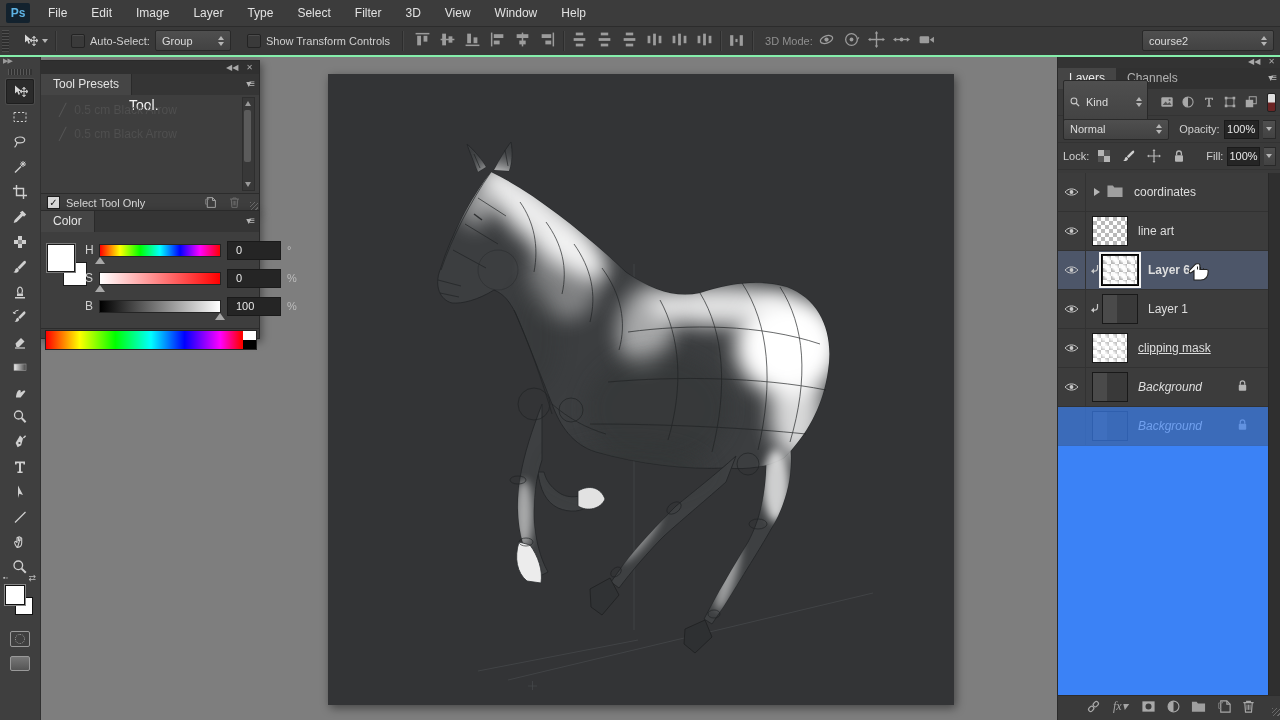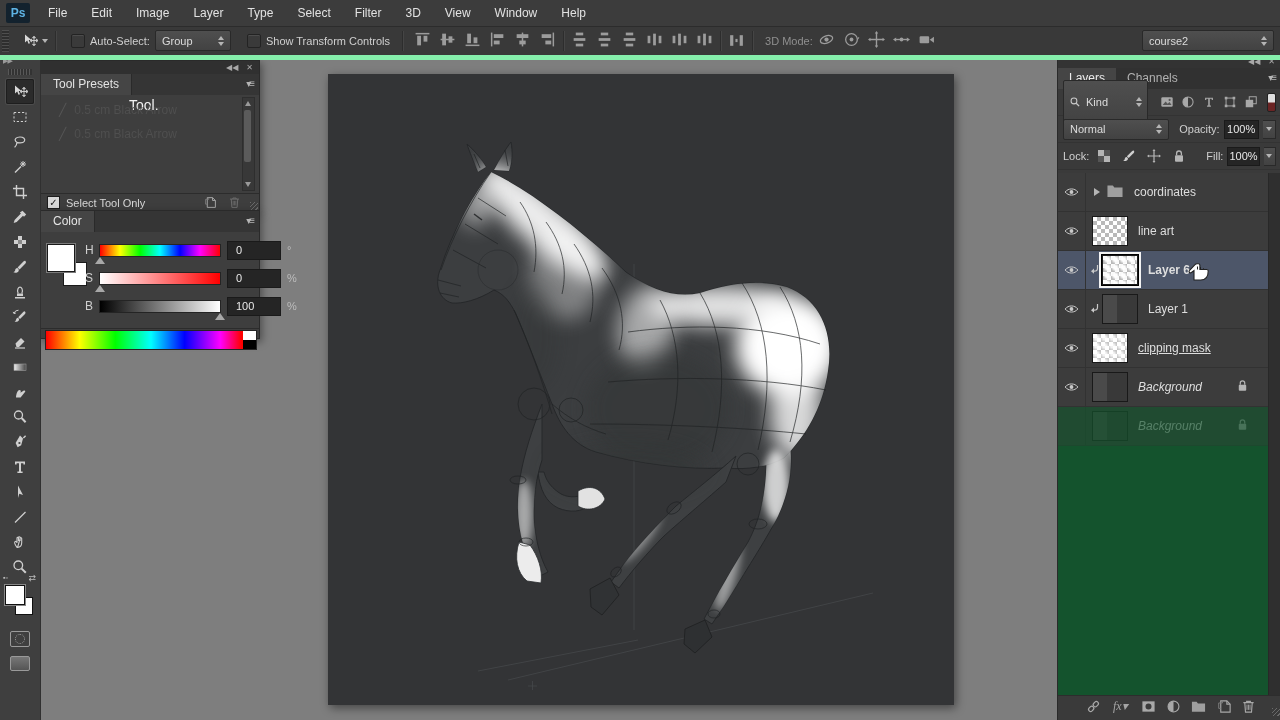--- a/index.html
+++ b/index.html
@@ -7,21 +7,21 @@
        font-family:"Liberation Sans","DejaVu Sans",sans-serif;font-size:11px;color:#d6d6d6;
        background:#7e7e7e;-webkit-font-smoothing:antialiased;}
   
   .menubar{position:absolute;left:0;top:0;width:1280px;height:26px;background:#3c3c3c;
            border-bottom:1px solid #2c2c2c;display:flex;align-items:center;z-index:30;}
   .pslogo{width:24px;height:20px;margin:0 6px 0 6px;background:#13222e;color:#5eb3e4;
           font-weight:bold;font-size:12px;display:flex;align-items:center;justify-content:center;border-radius:2px;}
   .menu-item{padding:0 12px;font-size:12px;color:#e2e2e2;line-height:26px;cursor:default;}
   
   .optionsbar{position:absolute;left:0;top:26px;width:1280px;height:29px;background:#393939;
-              border-bottom:5px solid #86efac;display:flex;align-items:center;z-index:29;}
+              border-bottom:2px solid #86efac;display:flex;align-items:center;z-index:29;}
   .grip-v{width:7px;height:22px;margin-left:2px;background:repeating-linear-gradient(0deg,#4e4e4e 0 1px,#2e2e2e 1px 3px);}
   .ob-sep{width:1px;height:20px;background:#2d2d2d;margin:0 7px;box-shadow:1px 0 0 #454545;}
   .ob-label{color:#cfcfcf;margin:0 5px;white-space:nowrap;}
   .ob-label.dim{color:#8f8f8f;}
   .cb{width:12px;height:12px;background:#3a3a3a;border:1px solid #232323;border-radius:2px;
       box-shadow:inset 0 1px 0 #4c4c4c;margin-left:8px;flex:none;}
   .dropdown{height:19px;background:linear-gradient(#4f4f4f,#424242);border:1px solid #292929;border-radius:2px;
             display:flex;align-items:center;padding:0 6px;color:#dcdcdc;gap:8px;}
   .uds{display:flex;flex-direction:column;gap:2px;}
   .uds i{width:0;height:0;border-left:3.5px solid transparent;border-right:3.5px solid transparent;display:block;}
@@ -103,21 +103,21 @@
   .fbtn{width:18px;height:18px;display:flex;align-items:center;justify-content:center;}
   .fbtn svg{width:14px;height:14px;}
   .ftoggle{width:9px;height:17px;margin-left:3px;border:1px solid #222;border-radius:2px;
            background:linear-gradient(#e0e0e0 0 48%,#6b2424 52%);}
   .blend-dd{width:112px;height:19px;justify-content:space-between;padding:0 6px;}
   .val-box{width:40px;height:17px;background:#252525;border:1px solid #1a1a1a;color:#e8e8e8;display:flex;align-items:center;justify-content:center;}
   .val-arrow{width:15px;height:17px;background:linear-gradient(#4f4f4f,#424242);border:1px solid #292929;border-left:none;
              display:flex;align-items:center;justify-content:center;}
   .lbl{color:#cfcfcf;}
   
-  .llist{position:absolute;left:0;top:118px;width:223px;height:522px;background:#14532d;overflow:hidden;}
+  .llist{position:absolute;left:0;top:118px;width:223px;height:522px;background:#3b82f6;overflow:hidden;}
   .lscroll{position:absolute;right:0;top:0;width:12px;height:100%;background:#2f2f2f;border-left:1px solid #282828;}
   .lrow{position:relative;height:38px;border-bottom:1px solid #323232;display:flex;align-items:center;background:#3c3c3c;}
   .lrow.sel{background:#4d5669;font-weight:bold;}
   .lrow.ghost{opacity:.32;}
   .eyecell{width:27px;height:100%;display:flex;align-items:center;justify-content:center;border-right:1px solid #323232;flex:none;}
   .eyecell svg{width:15px;height:10px;}
   .clip-ind{width:14px;height:14px;flex:none;margin-left:2px;}
   .thumb{width:34px;height:28px;border:1px solid #191919;flex:none;margin-left:6px;
          background:conic-gradient(#b9b9b9 25%,#fff 0 50%,#b9b9b9 0 75%,#fff 0);background-size:8px 8px;}
   .thumb.paint{background-image:radial-gradient(circle at 55% 45%,rgba(255,255,255,.97) 28%,rgba(240,240,240,.5) 52%,rgba(255,255,255,0) 70%),conic-gradient(#b9b9b9 25%,#fff 0 50%,#b9b9b9 0 75%,#fff 0);}

